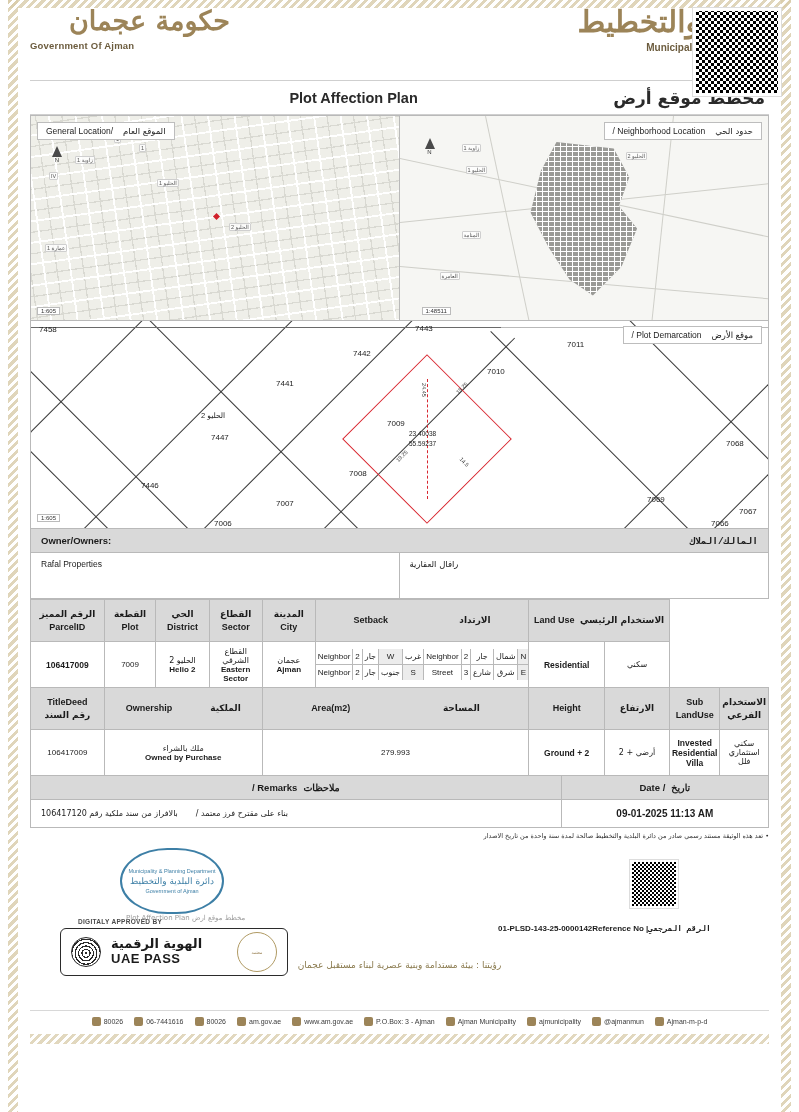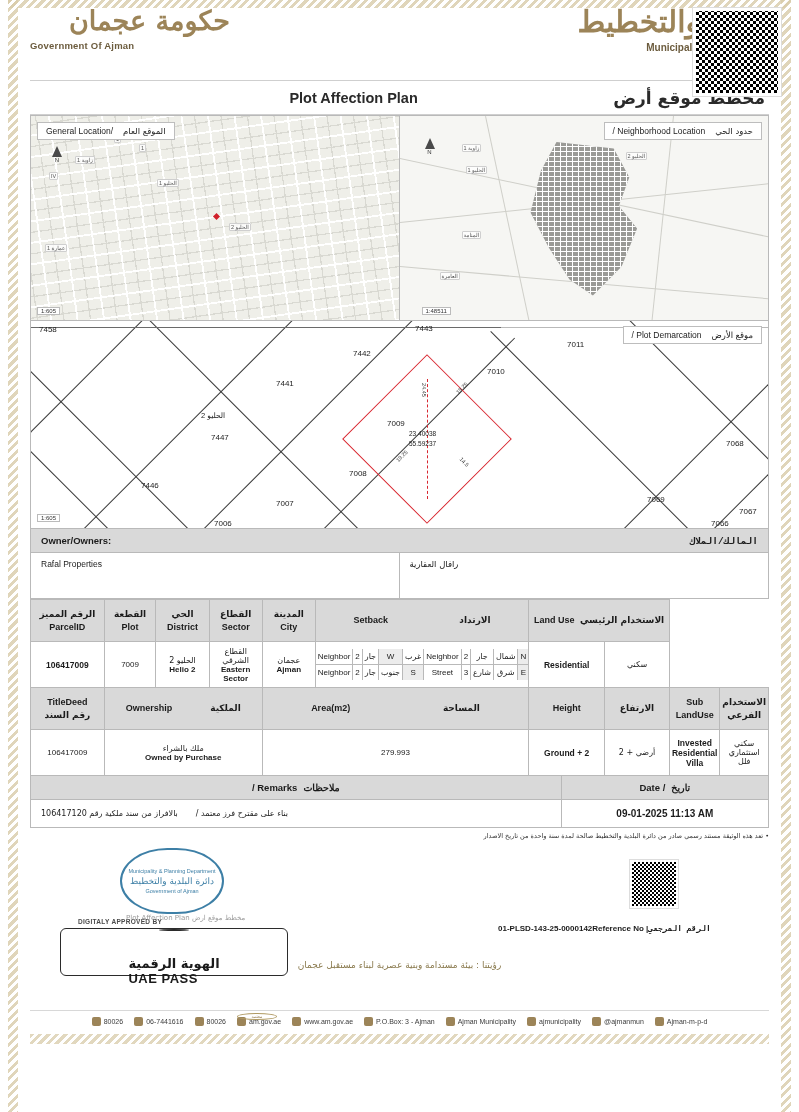--- a/index.html
+++ b/index.html
@@ -291,21 +291,21 @@
     gap:2px; background:rgba(255,255,255,.4);
   }
   .stamp .big { font-size:9px; font-family:"DejaVu Serif", serif; }
   .approved {
     position:absolute; left:48px; top:78px; font-size:6.5px;
     font-weight:bold; color:#4a4a4a; letter-spacing:.3px;
   }
   .uaepass {
     position:absolute; left:30px; top:88px; width:228px; height:48px;
     border:1px solid #2b2b2b; border-radius:6px; background:#fff;
-    display:flex; align-items:center; gap:26px; padding:0 10px;flex-direction:column;
+    display:flex; align-items:center; gap:10px; padding:0 10px;
   }
   .fp {
     width:30px;height:30px;border-radius:50%;
     background: repeating-radial-gradient(circle at 50% 55%, #2b2b2b 0 1.2px, #fff 1.2px 3.4px);
     border:1px solid #2b2b2b;
   }
   .uaepass .txt { line-height:1.15; }
   .uaepass .ar {
     font-size:13px; font-weight:bold; direction:rtl;
     font-family:"DejaVu Sans", sans-serif;

